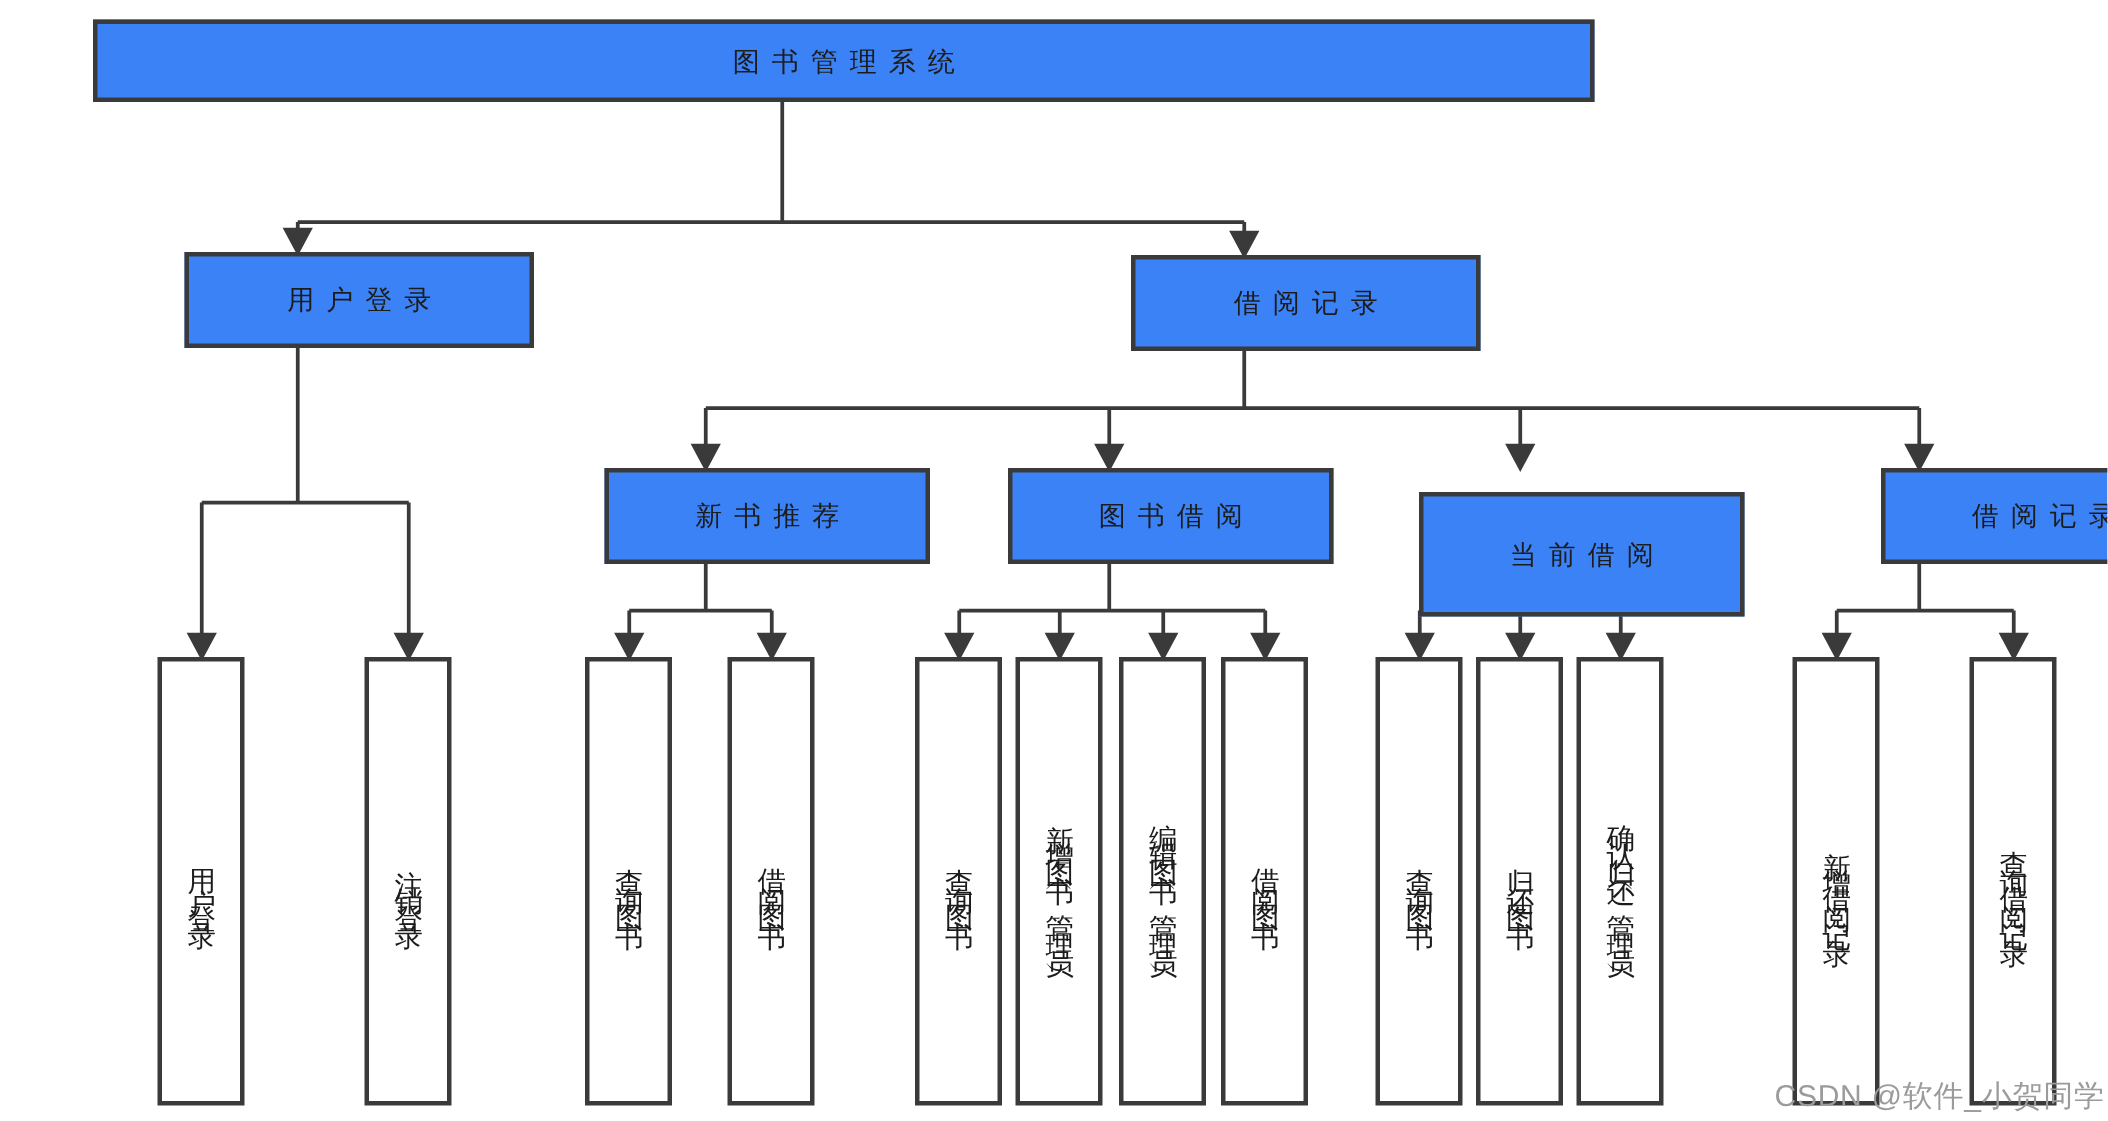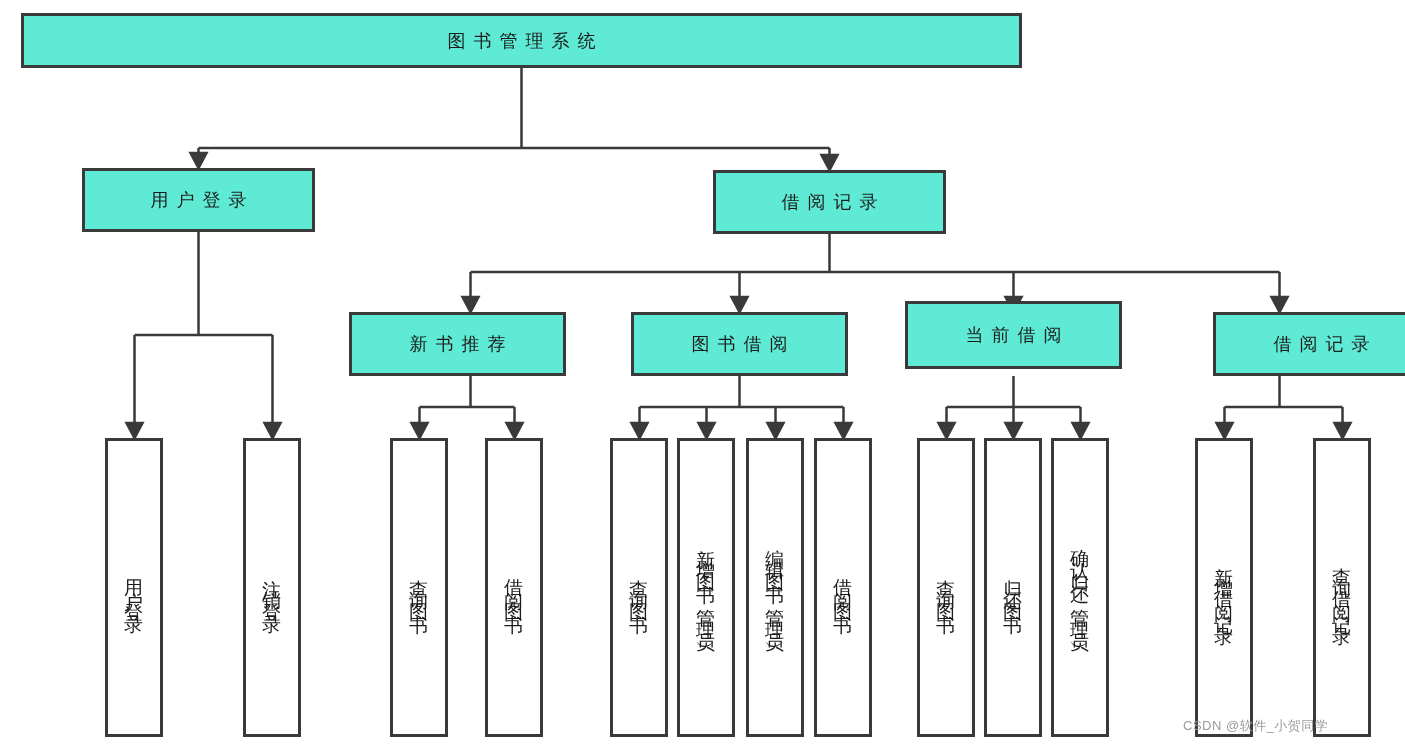--- a/index.html
+++ b/index.html
@@ -10,40 +10,41 @@
   .stage{
     position:relative;
     width:1405px;height:747px;
     background:#ffffff;
     font-family:"Liberation Sans","DejaVu Sans",sans-serif;
     overflow:hidden;
   }
   .connectors{position:absolute;left:0;top:0;width:1405px;height:747px;}
   .hnode{
     position:absolute;box-sizing:border-box;
-    border:3px solid var(--line);background:#5eead4;
+    border:3px solid var(--line);background:#3b82f6;
     display:flex;align-items:center;justify-content:center;
     color:var(--text);font-size:18px;letter-spacing:8px;text-indent:8px;
     white-space:nowrap;
+    margin-left:41px;
   }
   .vnode{
     position:absolute;box-sizing:border-box;
     border:3px solid var(--line);background:#ffffff;
     display:flex;align-items:center;justify-content:center;
     color:var(--text);
   }
   .vnode .vtext{
     writing-mode:vertical-rl;
     text-orientation:mixed;
     font-size:19px;letter-spacing:12px;
     line-height:1;white-space:nowrap;
   }
   .watermark{
     position:absolute;left:1183px;top:717px;
-    font-size:13px;letter-spacing:0.5px;
+    font-size:20px;letter-spacing:0.5px;
     color:#9b9b9b;white-space:nowrap;z-index:5;
   }
 </style>
 </head>
 <body>
 
 <div class="stage">
 
   <svg class="connectors" viewBox="0 0 1405 747" xmlns="http://www.w3.org/2000/svg">
 
@@ -93,23 +94,23 @@
       <polygon points="1216.5,423 1232.5,423 1224.5,438"></polygon>
       <polygon points="1334.5,423 1350.5,423 1342.5,438"></polygon>
     </g>
   </svg>
 
   <div class="hnode" style="left:21px;top:13px;width:1001px;height:55px;">图书管理系统</div>
 
   <div class="hnode" style="left:82px;top:168px;width:233px;height:64px;">用户登录</div>
   <div class="hnode" style="left:713px;top:170px;width:233px;height:64px;">借阅记录</div>
 
-  <div class="hnode" style="left:349px;top:312px;width:217px;height:64px;">新书推荐</div>
+  <div class="hnode" style="left:362px;top:312px;width:217px;height:64px;">新书推荐</div>
   <div class="hnode" style="left:631px;top:312px;width:217px;height:64px;">图书借阅</div>
-  <div class="hnode" style="left:905px;top:301px;width:217px;height:68px;">当前借阅</div>
+  <div class="hnode" style="left:905px;top:328px;width:217px;height:83px;">当前借阅</div>
   <div class="hnode" style="left:1213px;top:312px;width:217px;height:64px;">借阅记录</div>
 
   <div class="vnode" style="left:105px;top:438px;width:58px;height:299px;">
     <span class="vtext">用户登录</span>
   </div>
   <div class="vnode" style="left:243px;top:438px;width:58px;height:299px;">
     <span class="vtext">注销登录</span>
   </div>
 
   <div class="vnode" style="left:390px;top:438px;width:58px;height:299px;">

